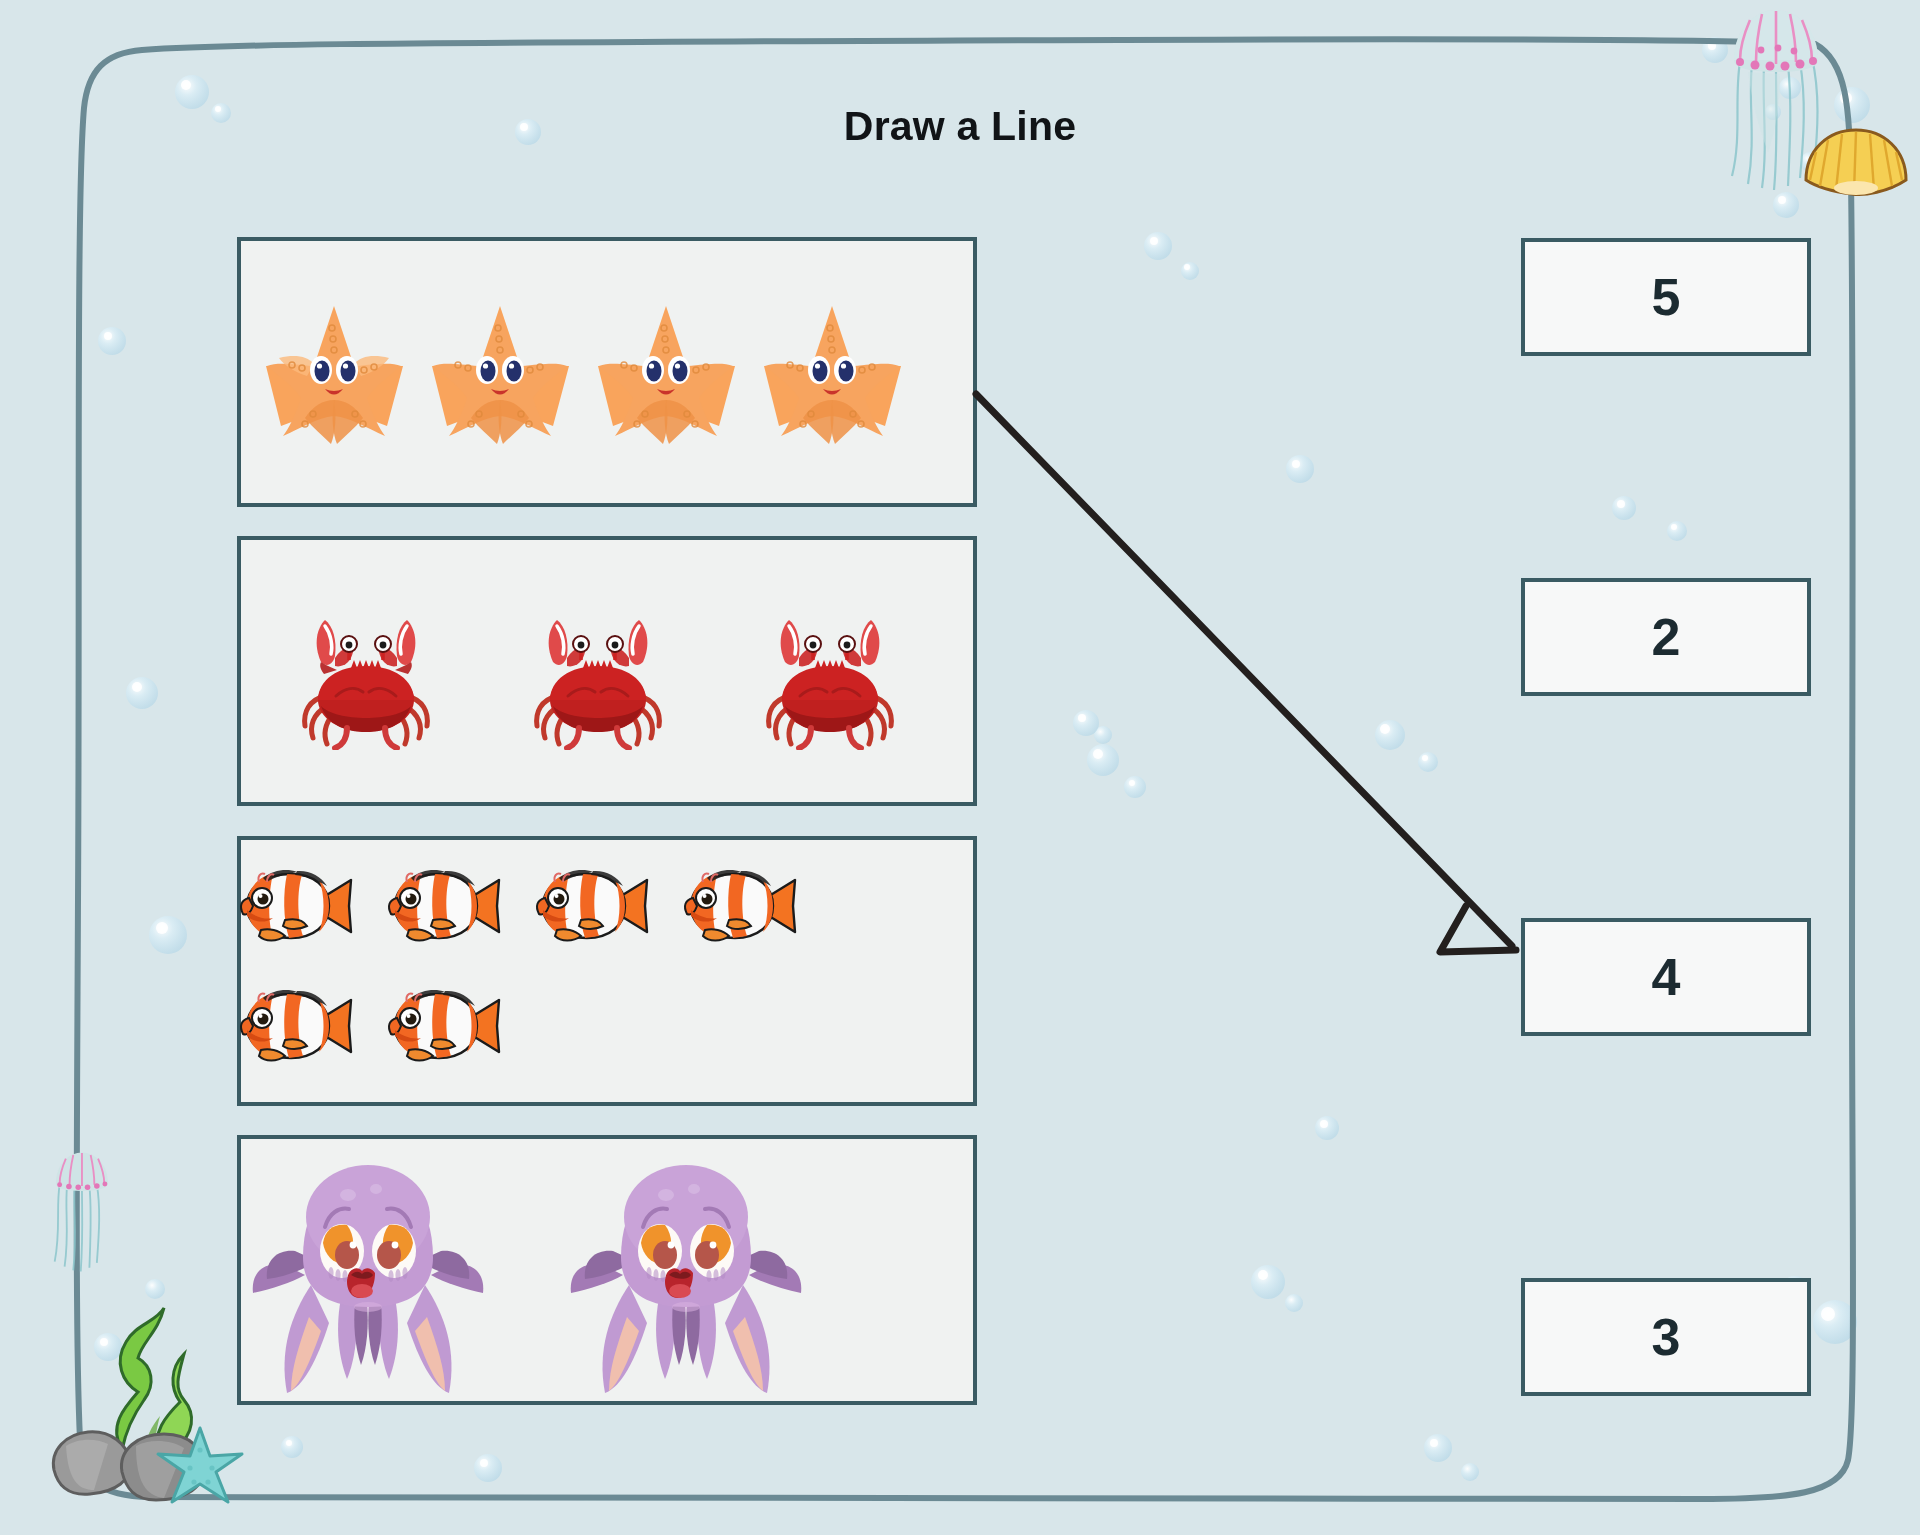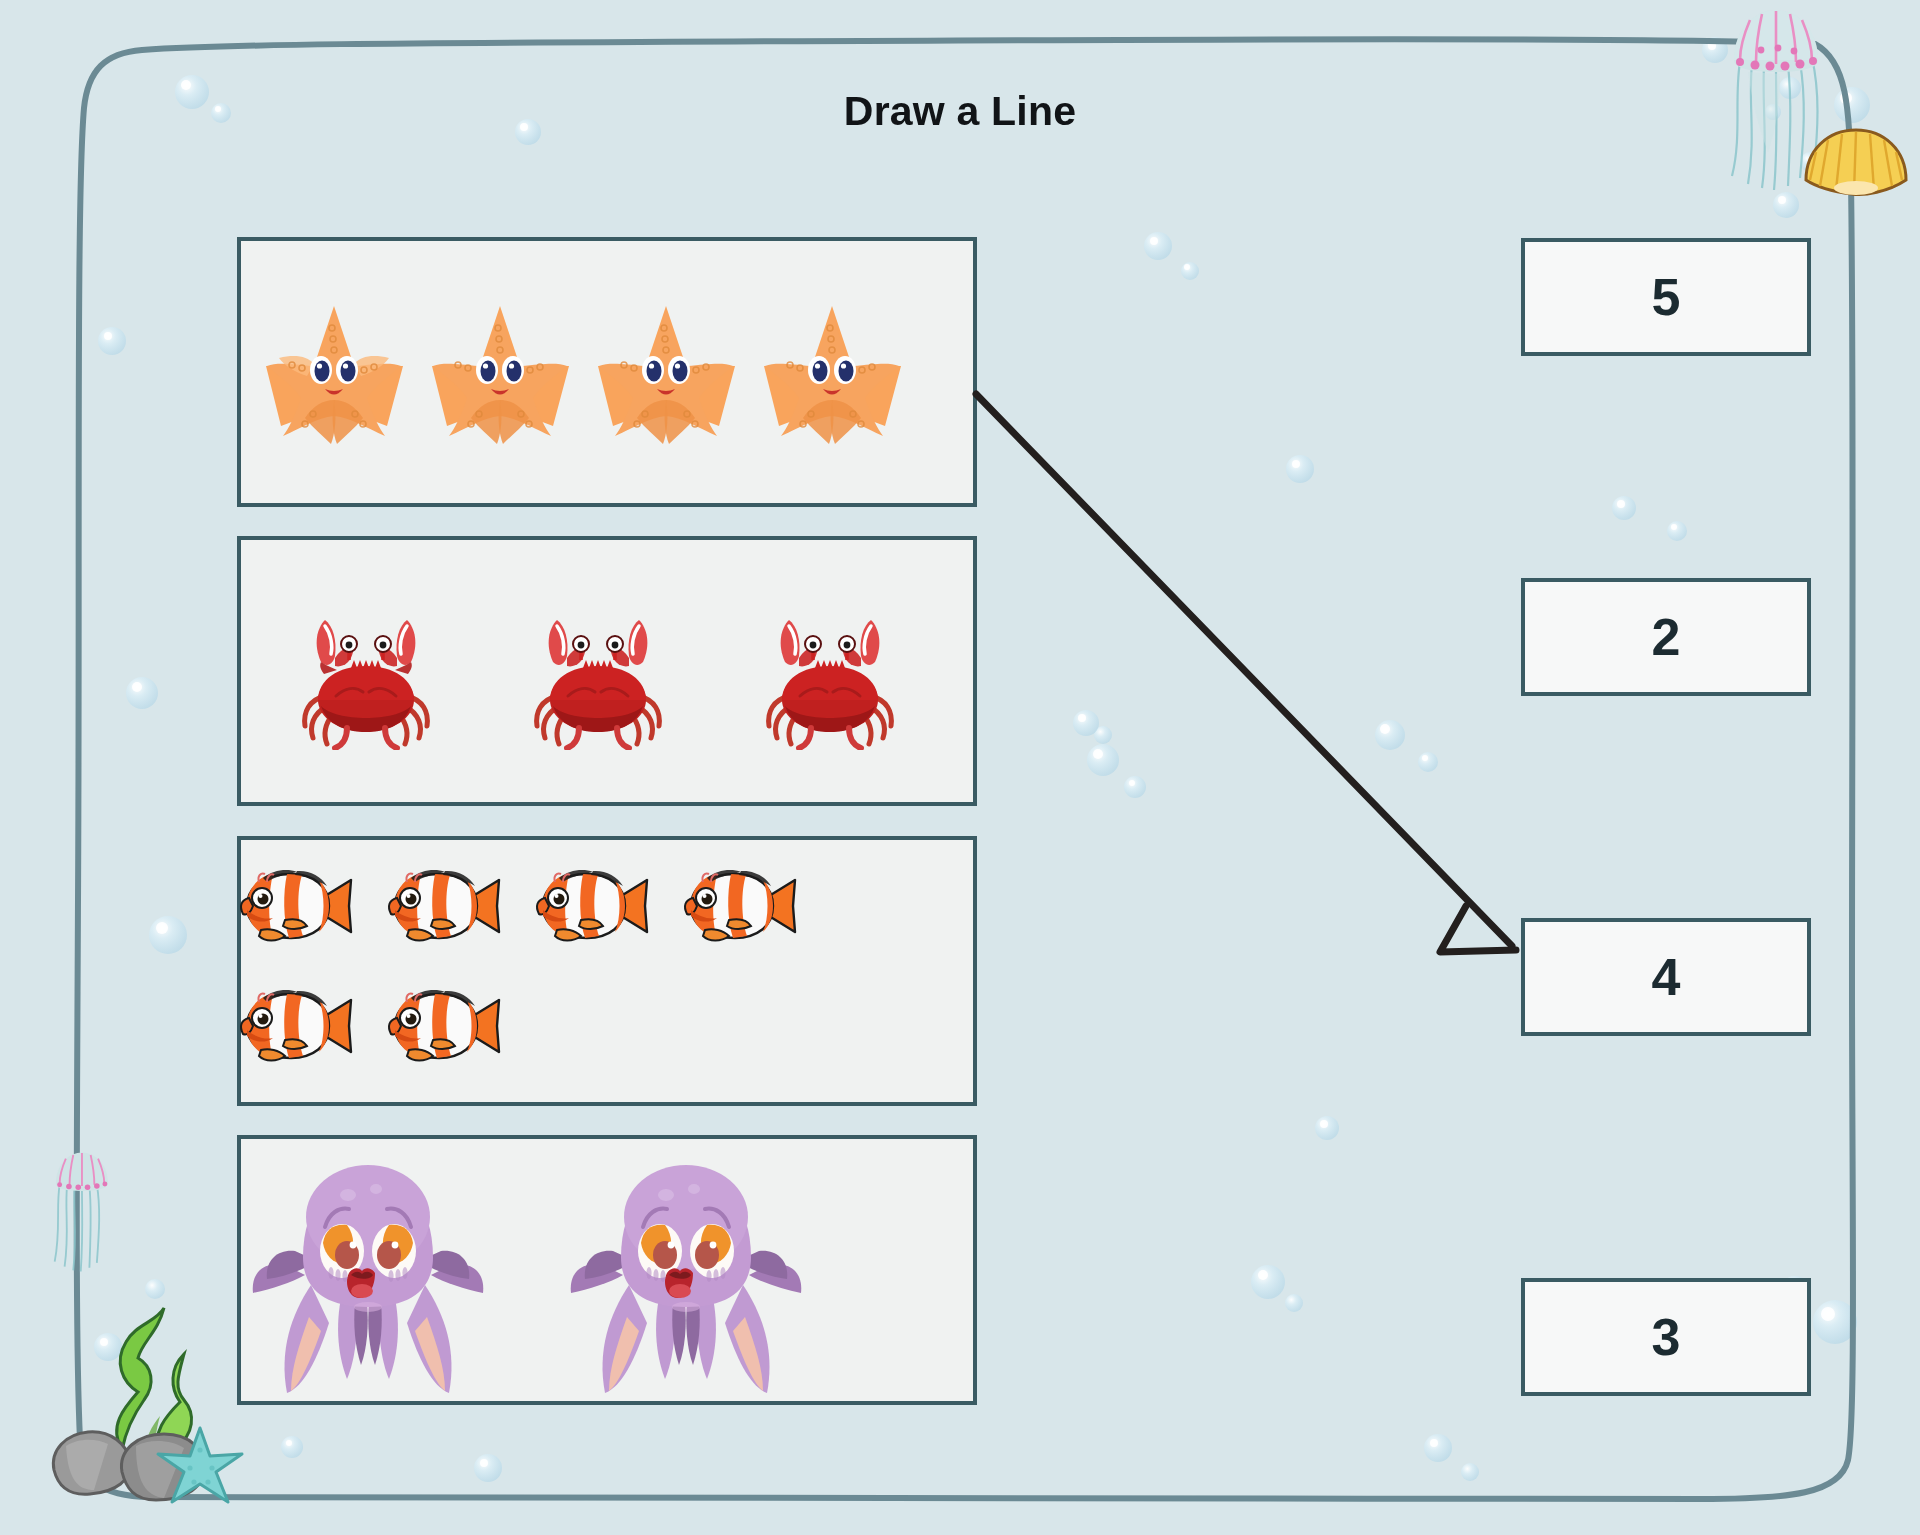--- a/index.html
+++ b/index.html
@@ -29,21 +29,21 @@
   .frame-svg {
     position: absolute;
     left: 0; top: 0;
     width: 1920px; height: 1535px;
   }
 
   
   .title {
     position: absolute;
     left: 0;
-    top: 88px;
+    top: 103px;
     width: 1920px;
     text-align: center;
     font-size: 41px;
     font-weight: 700;
     color: #111417;
     letter-spacing: 0.2px;
   }
 
   
   .item-box {

